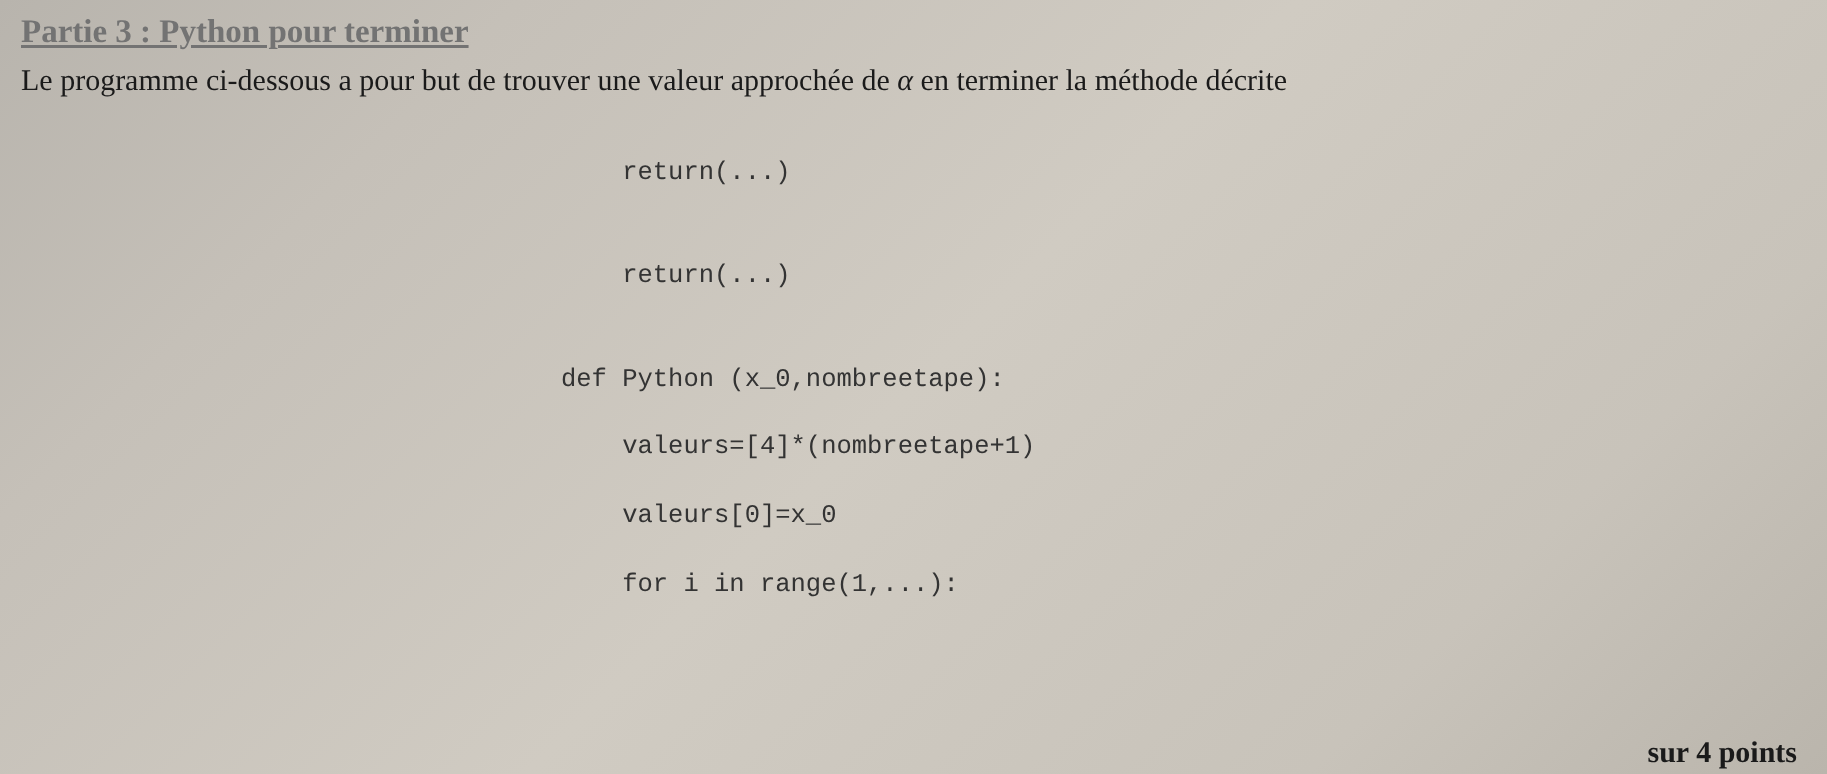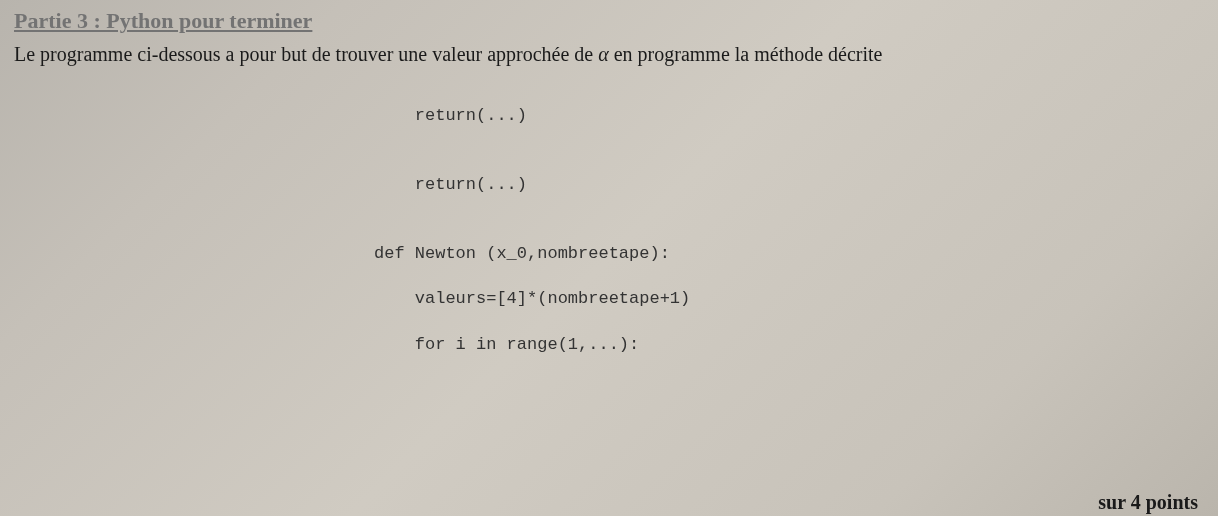--- a/index.html
+++ b/index.html
@@ -55,29 +55,30 @@
       font-weight: bold;
       color: #1a1a1a;
     }
   </style>
 </head>
 <body>
 
 <div class="title">Partie 3 : Python pour terminer</div>
 
 <div class="intro">
-  <span>Le programme ci-dessous a pour but de trouver une valeur approchée de </span><span class="alpha">α</span><span> en programme la méthode décrite</span><br>
+  <span>Le programme ci-dessous a pour but de trouver une valeur approchée de </span><span class="alpha">α</span><span> en terminer la méthode décrite</span><br>
 </div>
 
 <div class="code-block">
 <span class="code-line">    return(...)</span>
 <span class="code-line"></span>
 <span class="code-line">    return(...)</span>
 <span class="code-line"></span>
-<span class="code-line">def Newton (x_0,nombreetape):</span>
+<span class="code-line">def Python (x_0,nombreetape):</span>
 <span class="code-line">    valeurs=[4]*(nombreetape+1)</span>
+<span class="code-line">    valeurs[0]=x_0</span>
 <span class="code-line">    for i in range(1,...):</span>
 
 
 
 </div>
 
 <div class="footer-note">sur 4 points</div>
 
 </body></html>

